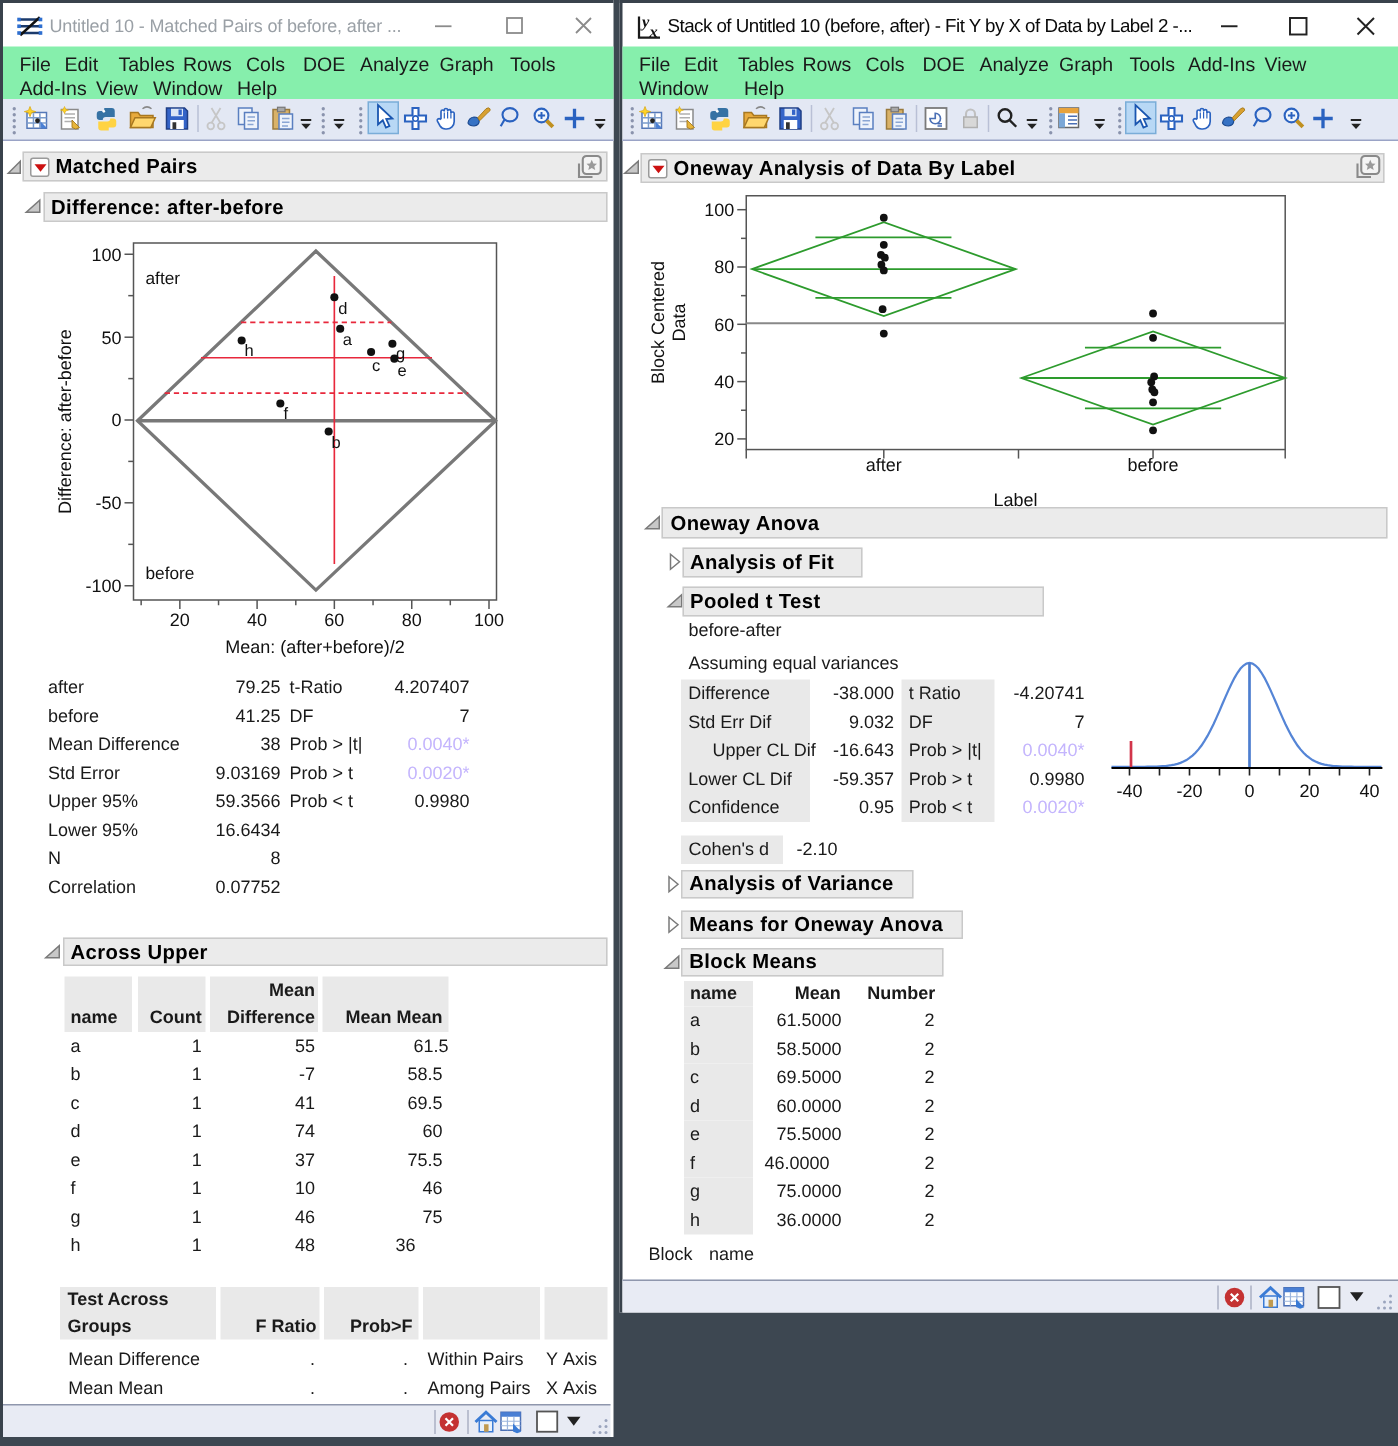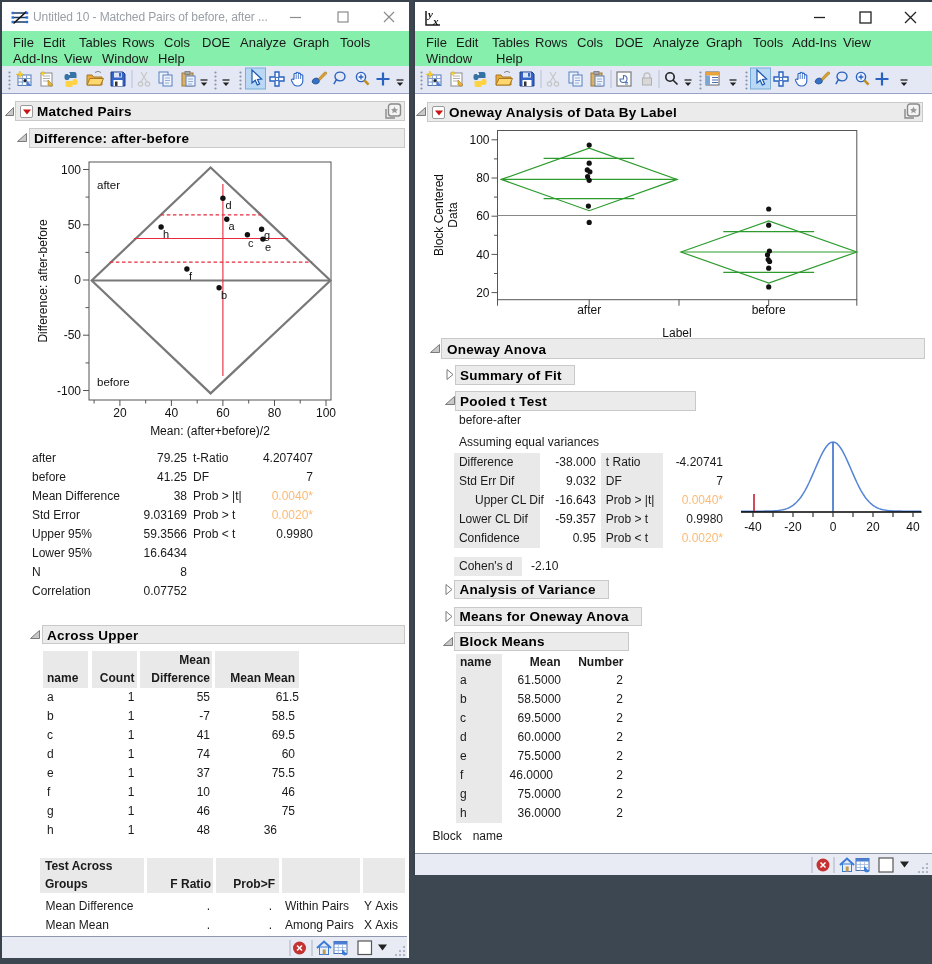--- a/index.html
+++ b/index.html
@@ -5,21 +5,21 @@
 html,body{width:932px;height:964px;overflow:hidden}
 body{background:#3d4751;font-family:"Liberation Sans",sans-serif;position:relative;font-size:12px;color:#1a1a1a}
 .win{position:absolute;background:#fff;border-top:2px solid #39424c;border-left:2px solid #39424c}
 .abs{position:absolute}
 .band{position:absolute;background:#ebebeb;border:1px solid #c9c9c9;font-weight:bold;font-size:13.5px;letter-spacing:0.25px;color:#000}
 .band .t{position:absolute;top:50%;transform:translateY(-50%);white-space:nowrap}
 .menu{position:absolute;background:#86efac;font-size:13px;color:#1a1a1a}
 .mi{position:absolute;white-space:nowrap}
 .tb{position:absolute;background:#e3e8f4;border-bottom:1px solid #9aa3c6}
 .r{text-align:right}
-.orange{color:#fdba74}
+.orange{color:#c4b5fd}
 .cell{position:absolute;background:#e9e9e9}
 .row{position:absolute;white-space:nowrap}
 .statbar{position:absolute;background:#e8ebf4;border-top:1px solid #8f97ad}
 svg{position:absolute;overflow:visible}
 </style></head><body>
 
 <div class="win" style="left:0;top:0;width:409px;height:958px">
 
  <svg style="left:8px;top:7px" width="20" height="18" viewBox="0 0 20 18">
    <rect x="2" y="2" width="16" height="13" fill="#fff" stroke="none"></rect>
@@ -415,20 +415,21 @@
       </g>
  </svg>
 </div>
 
 <div class="win" style="left:413px;top:0;width:519px;height:875px">
  <svg style="left:9px;top:7px" width="18" height="19" viewBox="0 0 18 19">
   <path d="M2 2 V16 H16" stroke="#1a1a1a" stroke-width="1.5" fill="none"></path>
   <text x="4" y="9" font-size="11" font-family="Liberation Serif,serif" font-weight="bold" font-style="italic" fill="#111">y</text>
   <text x="9" y="15.5" font-size="11" font-family="Liberation Serif,serif" font-weight="bold" font-style="italic" fill="#111">x</text>
  </svg>
+ <div class="abs" style="left:30px;top:8px;font-size:12.5px;letter-spacing:-0.35px;color:#0a0a0a;white-space:nowrap">Stack of Untitled 10 (before, after) - Fit Y by X of Data by Label 2 -...</div>
  <svg style="left:397px;top:6px" width="112" height="18" viewBox="0 0 112 18">
    <path d="M2 9.5 H13" stroke="#222" stroke-width="1.3"></path>
    <rect x="48" y="4" width="11" height="11" fill="none" stroke="#222" stroke-width="1.3"></rect>
    <path d="M93 4 L104 15 M104 4 L93 15" stroke="#222" stroke-width="1.3"></path>
  </svg>
  <div class="menu" style="left:0;top:29px;width:517px;height:35px">
   <div class="mi" style="left:11px;top:4px">File</div>
       <div class="mi" style="left:41px;top:4px">Edit</div>
   <div class="mi" style="left:77px;top:4px">Tables</div>
       <div class="mi" style="left:120px;top:4px">Rows</div>
@@ -646,21 +647,21 @@
 <svg style="left:430px;top:344px" width="10" height="9" viewBox="0 0 10 9">
     <path d="M0.5 8.5 H9.5 V0.5 Z" fill="#c8c8c8" stroke="#7a7a7a" stroke-width="1"></path>
   </svg>
 <div class="band" style="left:441px;top:338px;width:484px;height:21px">
     <div class="t" style="left:5px">Oneway Anova</div>
   </div>
 <svg style="left:446px;top:369px" width="8" height="11" viewBox="0 0 8 11">
     <path d="M1 0.5 L7 5.5 L1 10.5 Z" fill="#fff" stroke="#7a7a7a" stroke-width="1"></path>
   </svg>
 <div class="band" style="left:455px;top:365px;width:120px;height:20px">
-    <div class="t" style="left:4px">Summary of Fit</div>
+    <div class="t" style="left:4px">Analysis of Fit</div>
   </div>
 <svg style="left:445px;top:396px" width="10" height="9" viewBox="0 0 10 9">
     <path d="M0.5 8.5 H9.5 V0.5 Z" fill="#c8c8c8" stroke="#7a7a7a" stroke-width="1"></path>
   </svg>
 <div class="band" style="left:455px;top:391px;width:241px;height:20px">
     <div class="t" style="left:4px">Pooled t Test</div>
   </div>
 <div class="row" style="left:459px;top:413px">before-after</div>
 <div class="row" style="left:459px;top:434.5px">Assuming equal variances</div>
 <div class="cell" style="left:454.4px;top:453px;width:85.2px;height:95px"></div>

